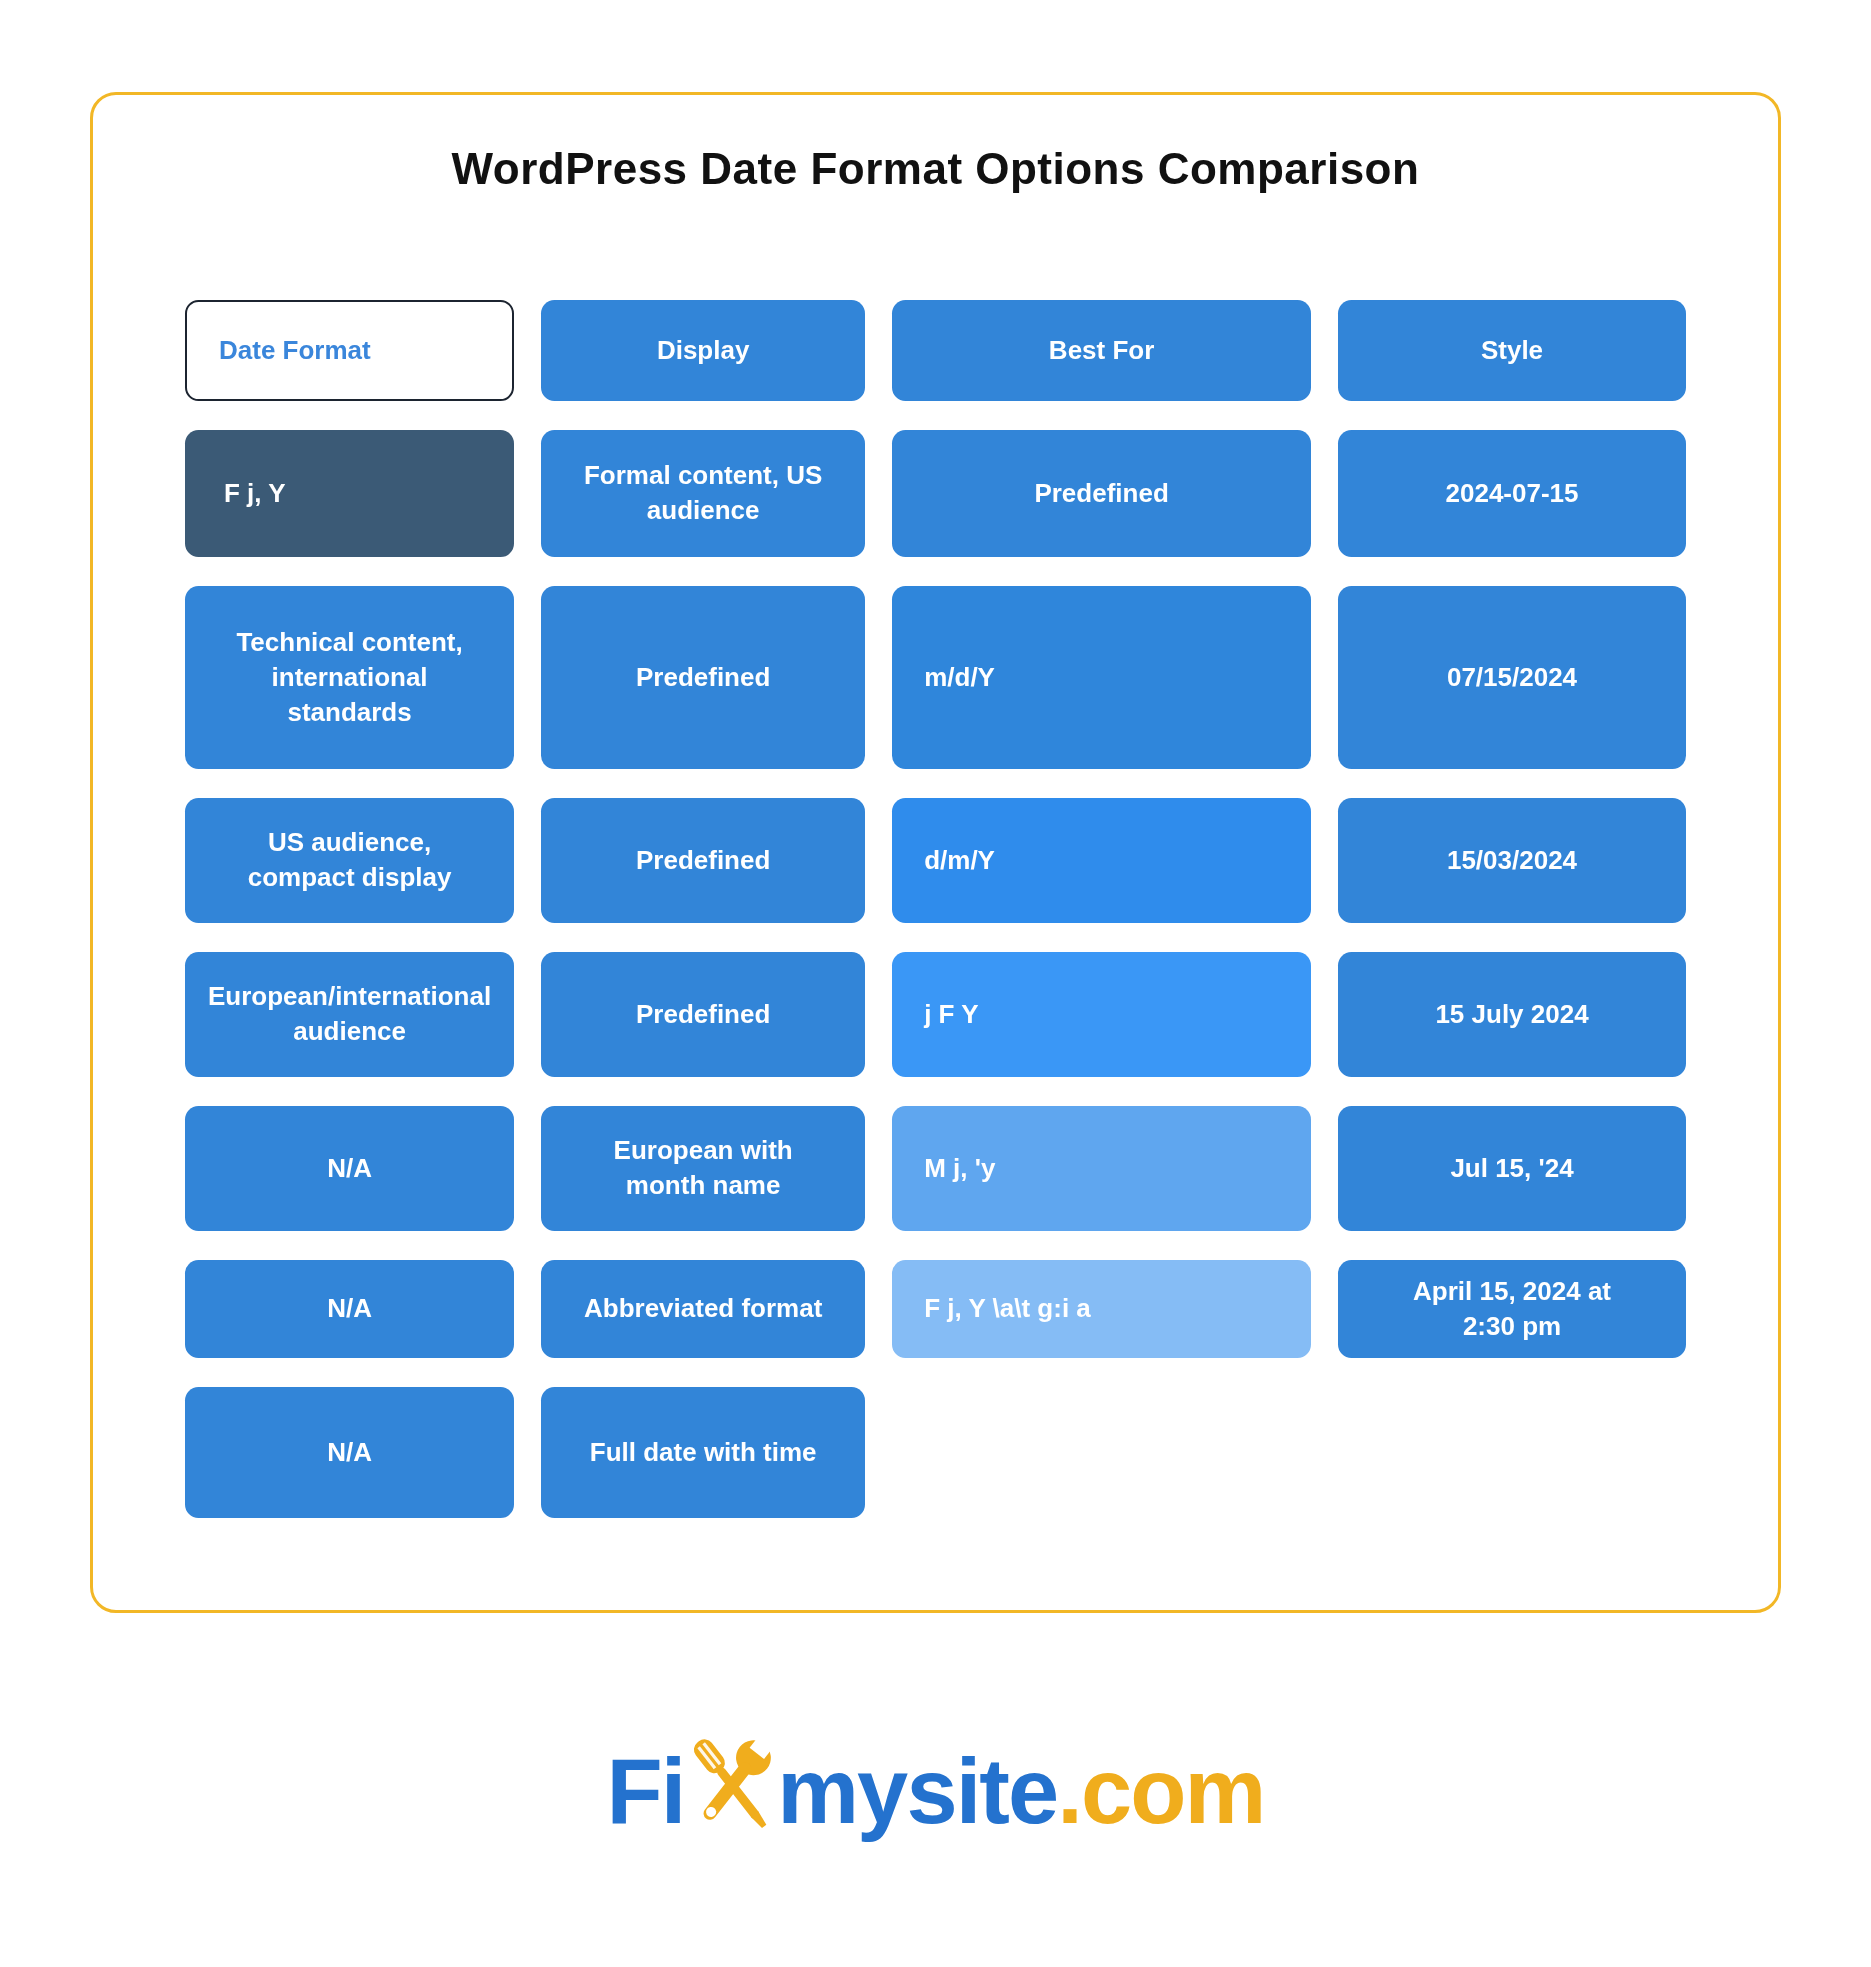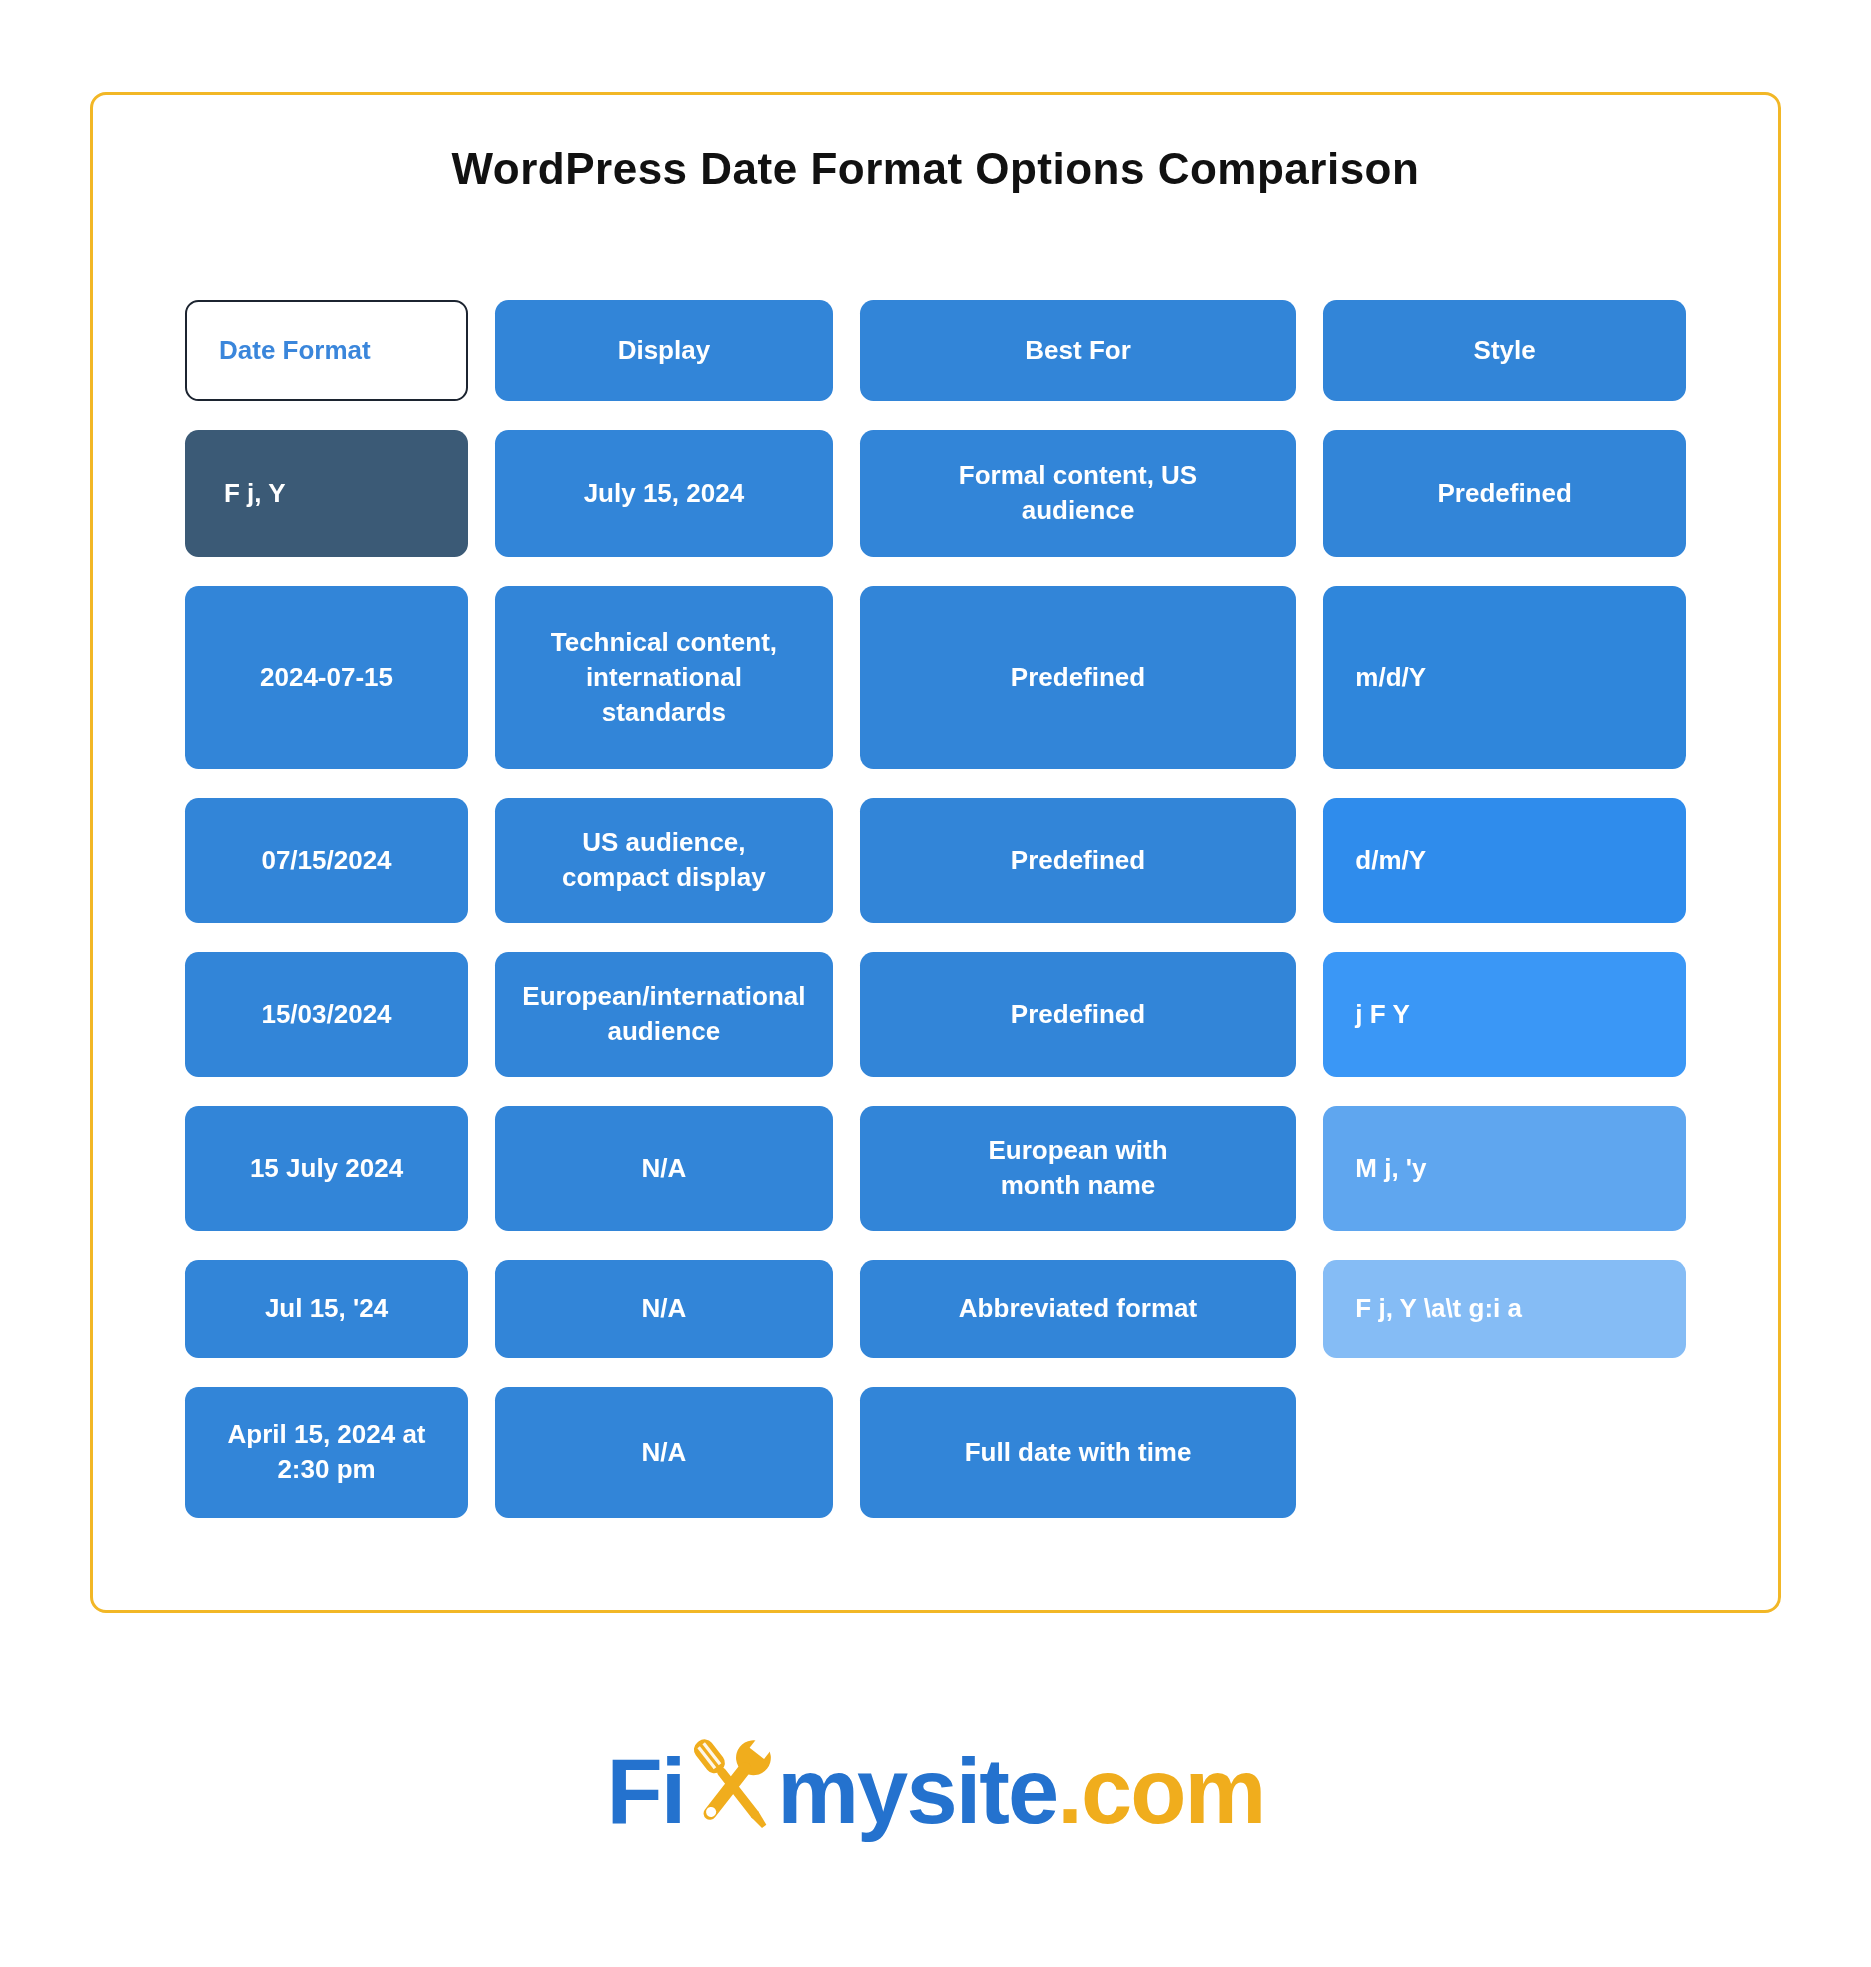--- a/index.html
+++ b/index.html
@@ -13,21 +13,21 @@
     height: 1967px;
     position: relative;
     background: #ffffff;
     overflow: hidden;
   }
   .card {
     box-sizing: border-box;
     width: 1691px;
     margin: 92px auto 16px;
     border: 3.8px solid var(--card-border-yellow, #F2B726);
-    border-radius: 16px;
+    border-radius: 26px;
     padding: 48px 92px 92px;
     background: #ffffff;
   }
   .title {
     text-align: center;
     font-size: 44px;
     font-weight: 700;
     letter-spacing: 0.5px;
     color: var(--title-color, #111);
     line-height: 1.2;
@@ -94,21 +94,20 @@
   <div class="card">
     <h1 class="title">WordPress Date Format Options Comparison</h1>
 
     <div class="table">
 
     <div class="cell format-col format-header">Date Format</div>
         <div class="cell">Display</div>
         <div class="cell">Best For</div>
         <div class="cell">Style</div>
         <div class="cell format-col" style="background: rgb(59, 90, 118); padding-left: 39px;">F j, Y</div>
-        <div class="cell">July 15, 2024</div>
         <div class="cell">Formal content, US
 audience</div>
         <div class="cell">Predefined</div>
         <div class="cell">2024-07-15</div>
         <div class="cell">Technical content,
 international
 standards</div>
         <div class="cell">Predefined</div>
         <div class="cell format-col" style="background: rgb(47, 134, 219);">m/d/Y</div>
         <div class="cell">07/15/2024</div>

